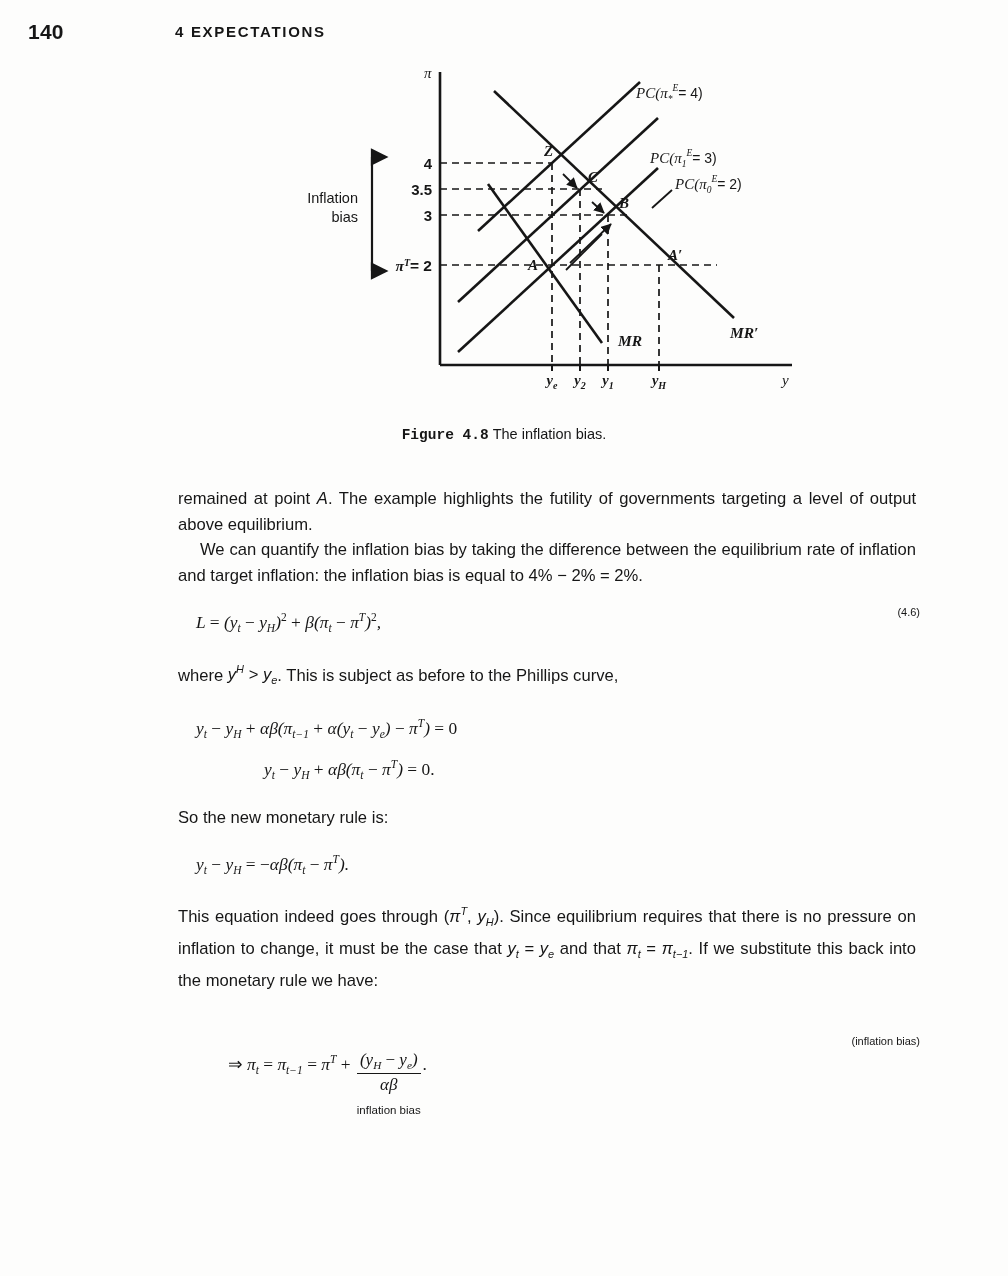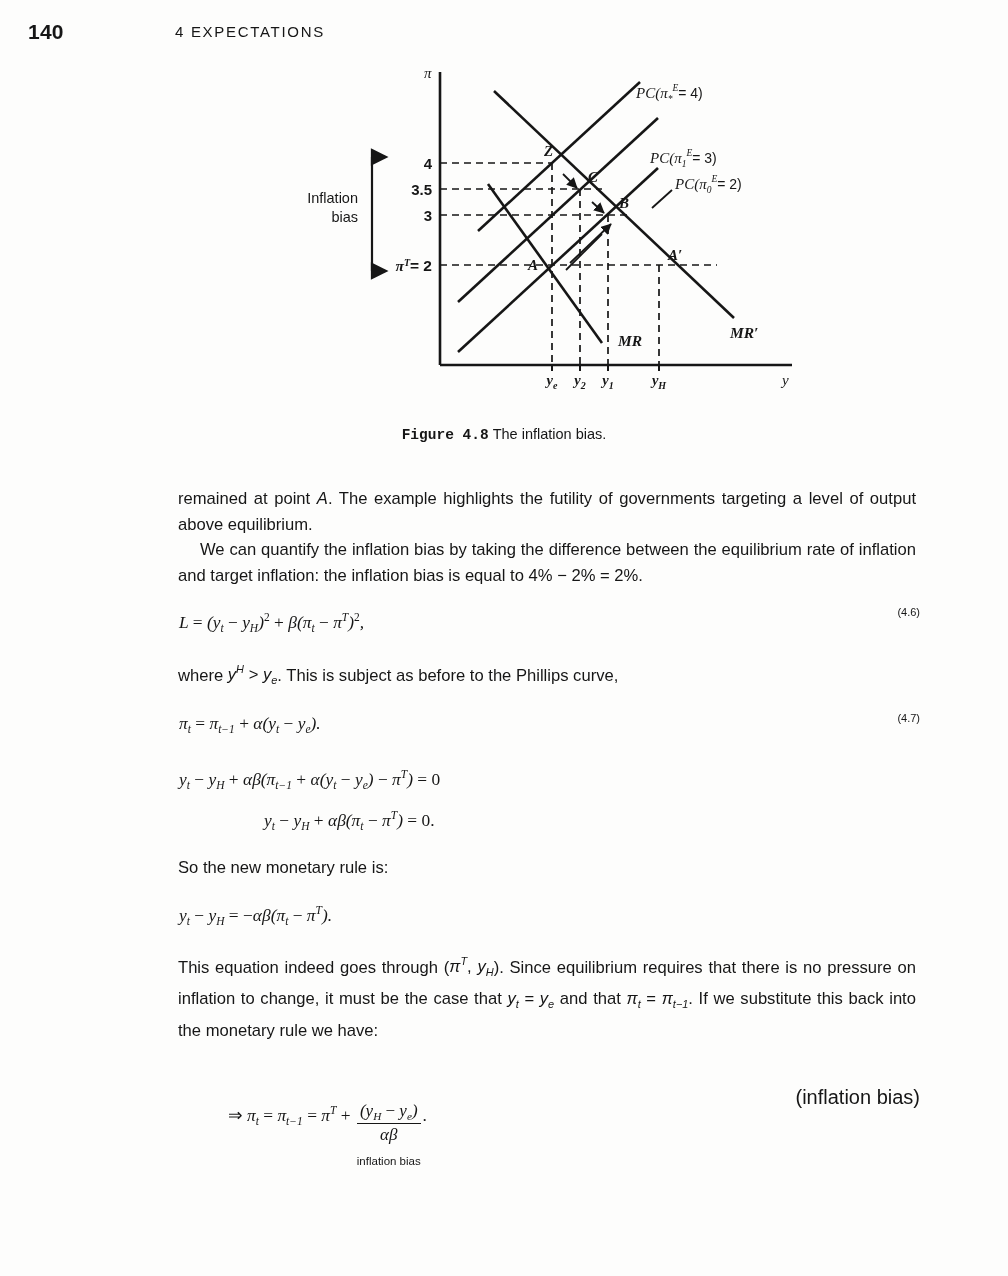--- a/index.html
+++ b/index.html
@@ -9,21 +9,21 @@
     font-family:"Liberation Sans", sans-serif;
     color:#161616;
     position:relative;
     overflow:hidden;
   }
   .page{position:relative;width:967px;height:1276px;}
 
   
   .runhead{position:absolute;top:20px;left:0;width:1008px;height:30px;}
   .folio{position:absolute;left:28px;top:0;font-size:21px;font-weight:600;letter-spacing:.2px;}
-  .chap{position:absolute;left:175px;top:3px;font-size:15px;font-weight:400;letter-spacing:1.7px;}
+  .chap{position:absolute;left:175px;top:3px;font-size:15px;font-weight:700;letter-spacing:1.7px;}
 
   
   .figure{position:absolute;left:280px;top:58px;width:560px;height:340px;}
   .figure svg{display:block;}
   .figcap{position:absolute;top:426px;left:0;width:1008px;text-align:center;
           font-size:14.5px;font-weight:700;}
   .figcap .capnum{font-weight:700;font-family:Liberation Mono, monospace;}
   .figcap .captext{font-weight:400;}
 
   
@@ -34,23 +34,23 @@
     line-height:25.6px;
     text-align:justify;
     text-justify:inter-word;
   }
   p.indent{text-indent:22px;}
 
   .eqblock{position:relative;margin:14px 0 14px 0;min-height:26px;}
   .eq{font-size:17.4px;line-height:30px;font-family:"Liberation Serif", serif;font-style:italic;}
   .eqnum{position:absolute;right:0;top:4px;font-size:11px;font-style:normal;
          font-family:"Liberation Sans",sans-serif;}
-  .eqtag{position:absolute;right:0;top:28px;font-size:20px;font-style:normal;
+  .eqtag{position:absolute;right:0;top:28px;font-size:11px;font-style:normal;
          font-family:"Liberation Sans",sans-serif;}
-  .eqind{margin-left:1px;}
+  .eqind{margin-left:18px;}
   .eqind2{margin-left:86px;}
   .eqind3{margin-left:50px;}
 
   i.v{font-style:italic;}
   .up{vertical-align:super;font-size:.66em;font-style:italic;}
   .upn{vertical-align:super;font-size:.66em;font-style:normal;}
   .sub{vertical-align:sub;font-size:.66em;font-style:italic;}
   .rm{font-style:normal;}
 
   
@@ -195,26 +195,20 @@
 
     <div class="eqblock">
       <div class="eq eqind">
         <i class="v">L</i> <span class="rm">=</span> (<i class="v">y</i><span class="sub">t</span> <span class="rm">−</span> <i class="v">y</i><span class="sub">H</span>)<span class="upn">2</span> <span class="rm">+</span> <i class="v">β</i>(<i class="v">π</i><span class="sub">t</span> <span class="rm">−</span> <i class="v">π</i><span class="up">T</span>)<span class="upn">2</span>,
       </div>
       <span class="eqnum">(4.6)</span>
     </div>
 
     <p class="para"><span>where </span><span><i class="v">y</i><span class="up">H</span> <span class="rm">&gt;</span> <i class="v">y</i><span class="sub">e</span></span><span>. This is subject as before to the Phillips curve,</span></p>
 
-    <div class="eqblock">
-      <div class="eq eqind">
-        <i class="v">π</i><span class="sub">t</span> <span class="rm">=</span> <i class="v">π</i><span class="sub">t−1</span> <span class="rm">+</span> <i class="v">α</i>(<i class="v">y</i><span class="sub">t</span> <span class="rm">−</span> <i class="v">y</i><span class="sub">e</span>).
-      </div>
-      <span class="eqnum">(4.7)</span>
-    </div>
 
 
     <div class="eqblock">
       <div class="eq eqind">
         <i class="v">y</i><span class="sub">t</span> <span class="rm">−</span> <i class="v">y</i><span class="sub">H</span> <span class="rm">+</span> <i class="v">αβ</i>(<i class="v">π</i><span class="sub">t−1</span> <span class="rm">+</span> <i class="v">α</i>(<i class="v">y</i><span class="sub">t</span> <span class="rm">−</span> <i class="v">y</i><span class="sub">e</span>) <span class="rm">−</span> <i class="v">π</i><span class="up">T</span>) <span class="rm">= 0</span>
       </div>
       <div class="eq eqind2">
         <i class="v">y</i><span class="sub">t</span> <span class="rm">−</span> <i class="v">y</i><span class="sub">H</span> <span class="rm">+</span> <i class="v">αβ</i>(<i class="v">π</i><span class="sub">t</span> <span class="rm">−</span> <i class="v">π</i><span class="up">T</span>) <span class="rm">= 0.</span>
       </div>
     </div>

